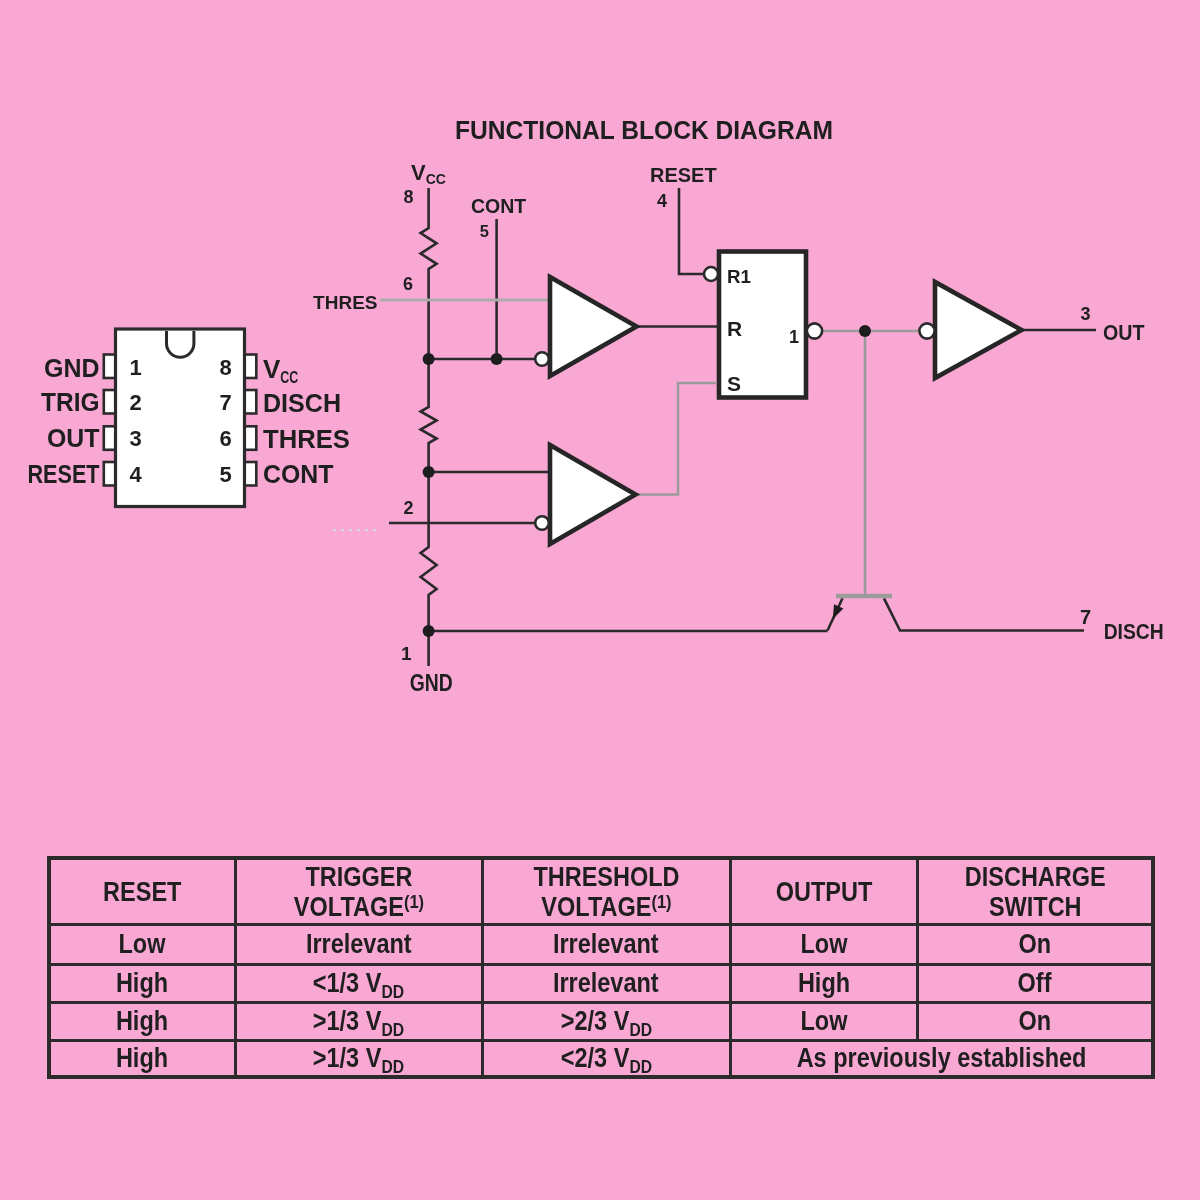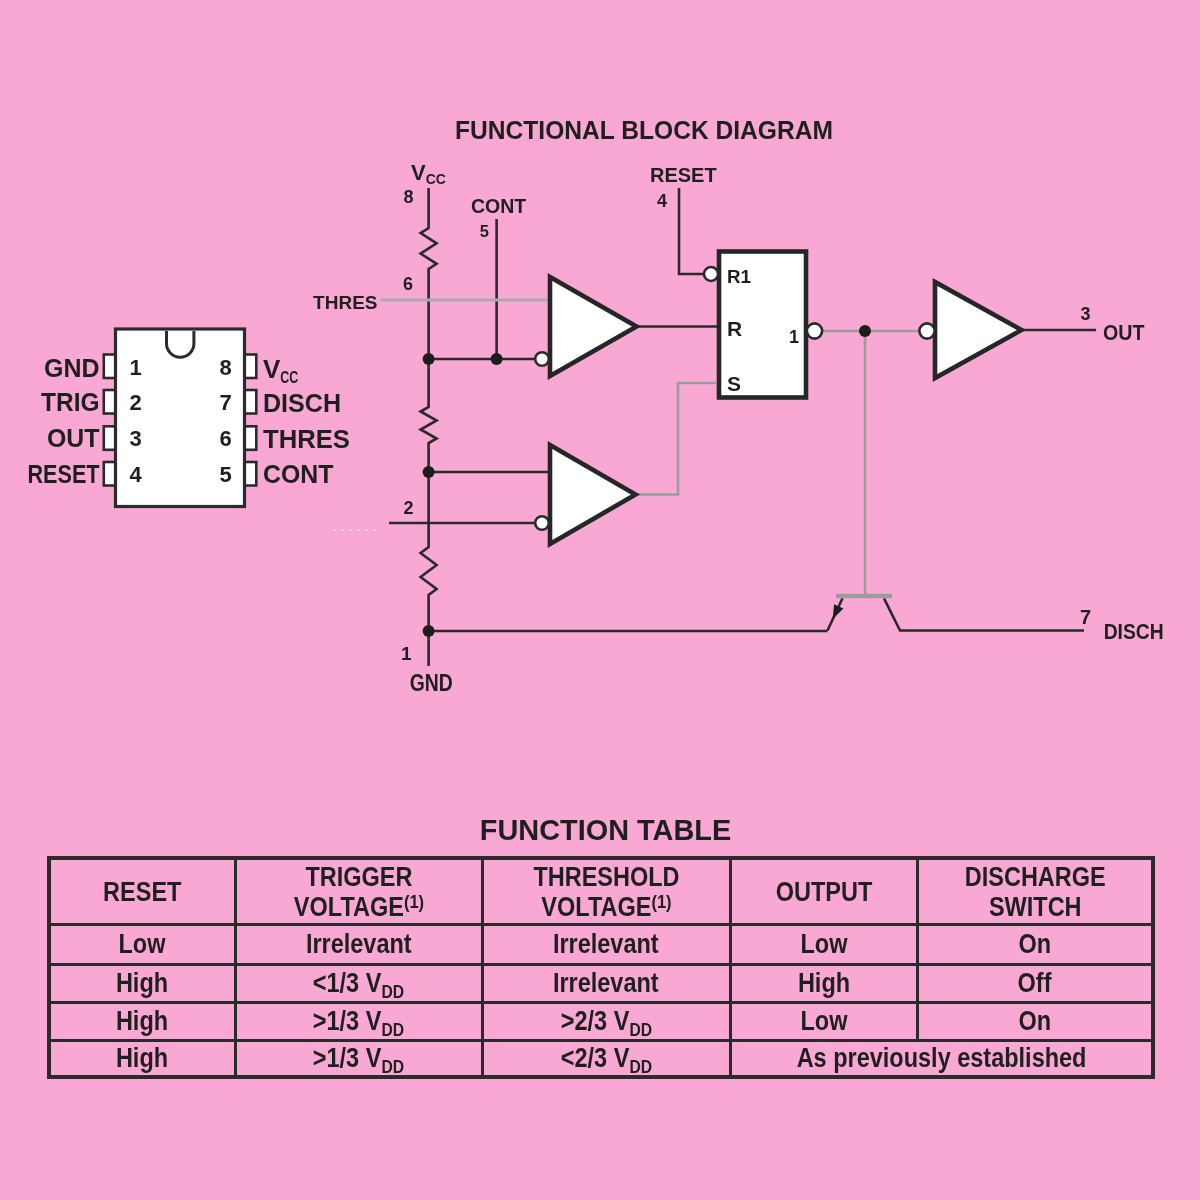--- a/index.html
+++ b/index.html
@@ -167,21 +167,20 @@
       <text x="799" y="343" font-size="18" text-anchor="end">1</text>
       <text x="1085.6" y="320" font-size="18" text-anchor="middle">3</text>
       <text x="1103" y="340" font-size="22" textLength="41.5" lengthAdjust="spacingAndGlyphs">OUT</text>
       <text x="1085.6" y="624" font-size="20" text-anchor="middle">7</text>
       <text x="1103.7" y="639" font-size="22" textLength="60" lengthAdjust="spacingAndGlyphs">DISCH</text>
       <text x="411.5" y="660" font-size="19" text-anchor="end">1</text>
       <text x="431.2" y="691" font-size="23" text-anchor="middle" textLength="43" lengthAdjust="spacingAndGlyphs">GND</text>
     </g>
   </svg>
 
-  <div id="ft-title"><span class="sq">FUNCTION TABLE</span></div>
 
   <table id="ftable">
     <colgroup>
       <col style="width:186px">
         <col style="width:247px">
         <col style="width:248px">
         <col style="width:187px">
         <col style="width:236px">
     </colgroup>
     <tbody>

